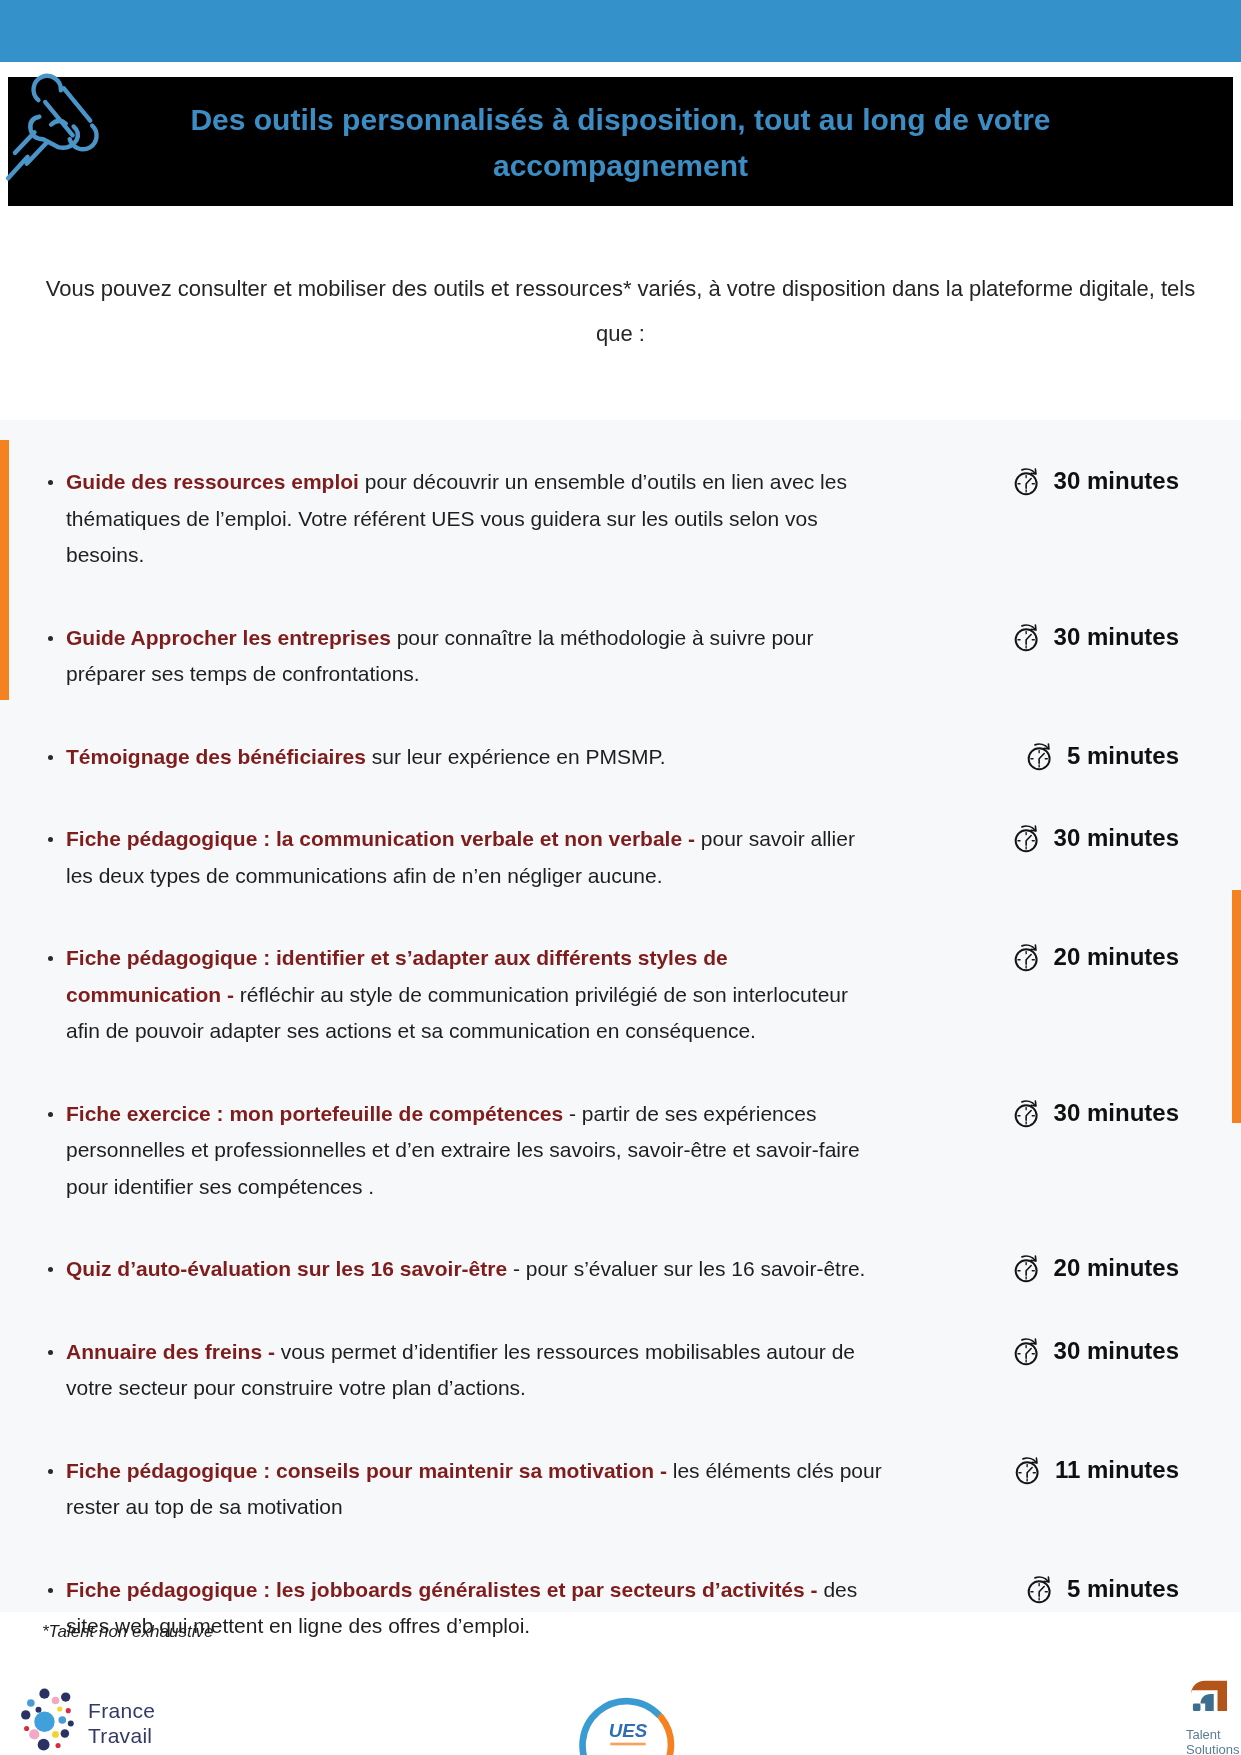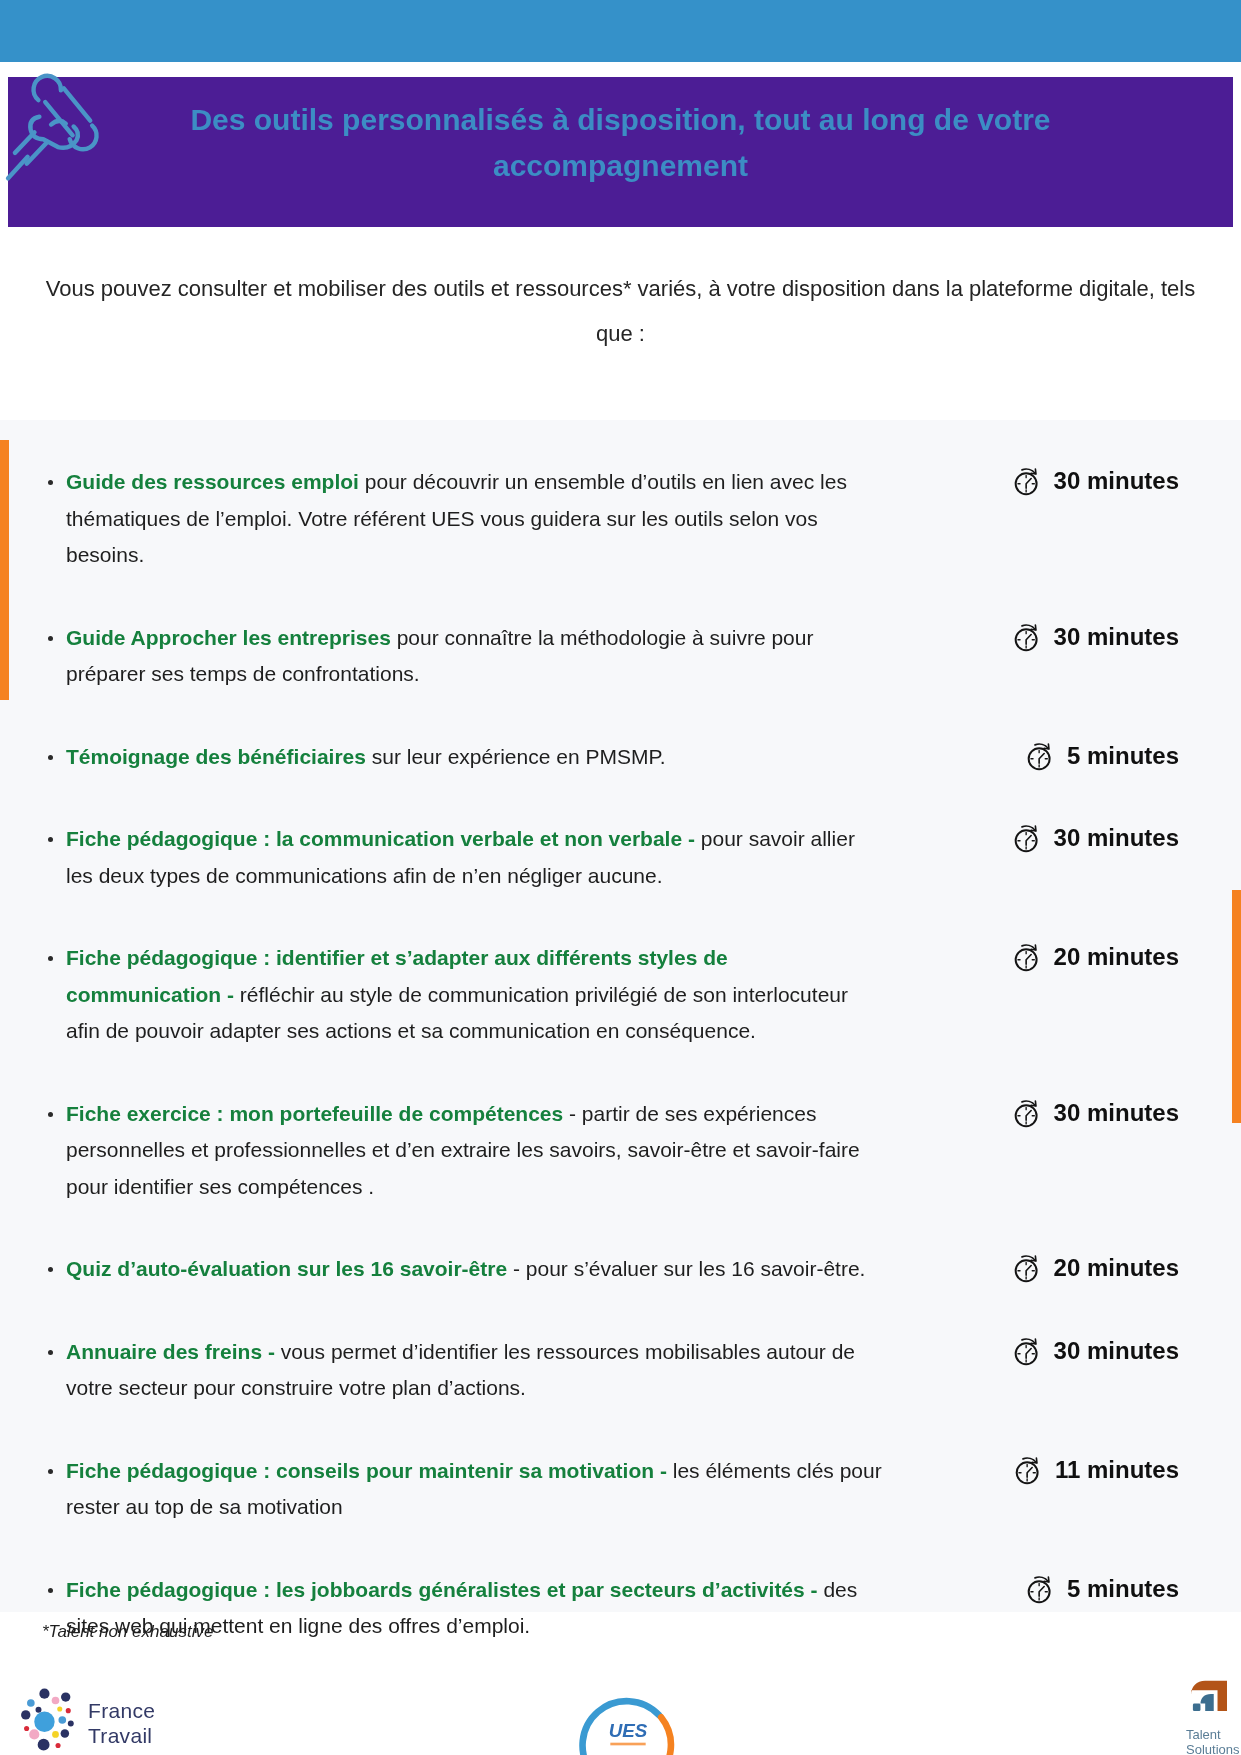--- a/index.html
+++ b/index.html
@@ -2,36 +2,36 @@
 <html><head>
 <meta charset="utf-8">
 <style>
   html,body{margin:0;padding:0;background:#ffffff;}
   .page{
     position:relative;width:1241px;height:1755px;margin:0 auto;
     background:#ffffff;overflow:hidden;
     font-family:"Liberation Sans",sans-serif;color:#1e1e1e;
   }
   .top-bar{position:absolute;top:0;left:0;right:0;height:62px;background:#3591c9;}
-  .header-panel{position:absolute;top:77px;left:8px;right:8px;height:150px;background:#4c1d95;}
+  .header-panel{position:absolute;top:77px;left:8px;right:8px;height:129px;background:#000000;}
   .page-title{
     margin:0 auto;padding-top:20px;max-width:940px;text-align:center;
     color:#3c8dc4;font-size:30px;font-weight:bold;line-height:46px;
   }
   .tools-icon{position:absolute;top:60px;left:2px;width:108px;height:132px;}
   .intro-text{
     position:absolute;top:266px;left:40px;right:40px;text-align:center;
     font-size:22px;line-height:45px;color:#252525;
   }
   .list-panel{position:absolute;top:420px;left:0;right:0;height:1192px;background:#f7f8fa;}
   .list{padding:44px 62px 0 46px;}
   .item{display:flex;align-items:flex-start;margin-bottom:46px;}
   .bullet{flex:0 0 5px;width:5px;height:5px;border-radius:50%;background:#2a2a2a;margin:16px 13px 0 2px;}
   .item-text{width:818px;margin:0;font-size:21px;line-height:36.5px;color:#1e1e1e;}
-  .item-text strong{color:#15803d;}
+  .item-text strong{color:#7f1d1d;}
   .duration{margin-left:auto;display:flex;align-items:center;gap:11px;margin-top:2px;white-space:nowrap;}
   .clock{width:31px;height:30px;flex:0 0 31px;}
   .duration-label{font-size:24px;font-weight:bold;color:#101010;}
   .orange-bar-left{position:absolute;left:0;top:440px;width:9px;height:260px;background:#f58220;}
   .orange-bar-right{position:absolute;right:0;top:890px;width:9px;height:233px;background:#f58220;}
   .footnote{position:absolute;top:1622px;left:42px;font-style:italic;font-size:17px;color:#1e1e1e;}
   
   .ft-logo{position:absolute;left:18px;top:1686px;width:58px;height:68px;}
   .ft-text{
     position:absolute;left:88px;top:1698px;font-size:21px;line-height:25px;

